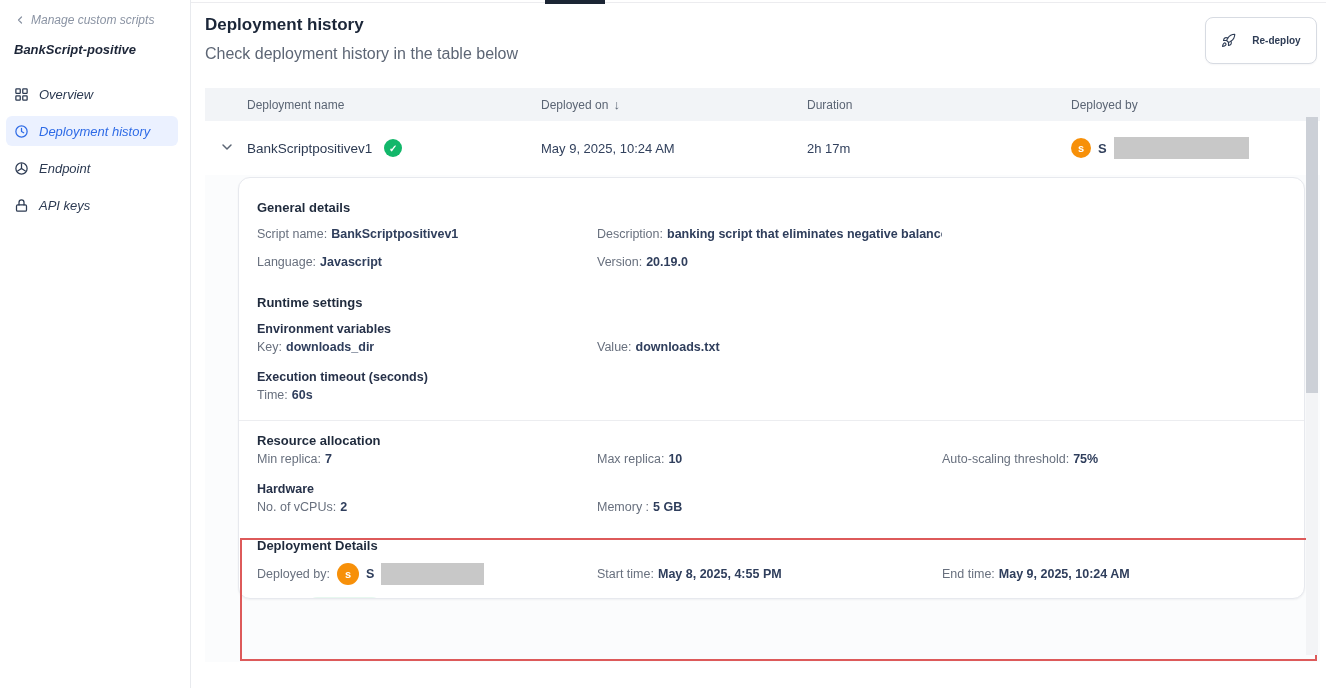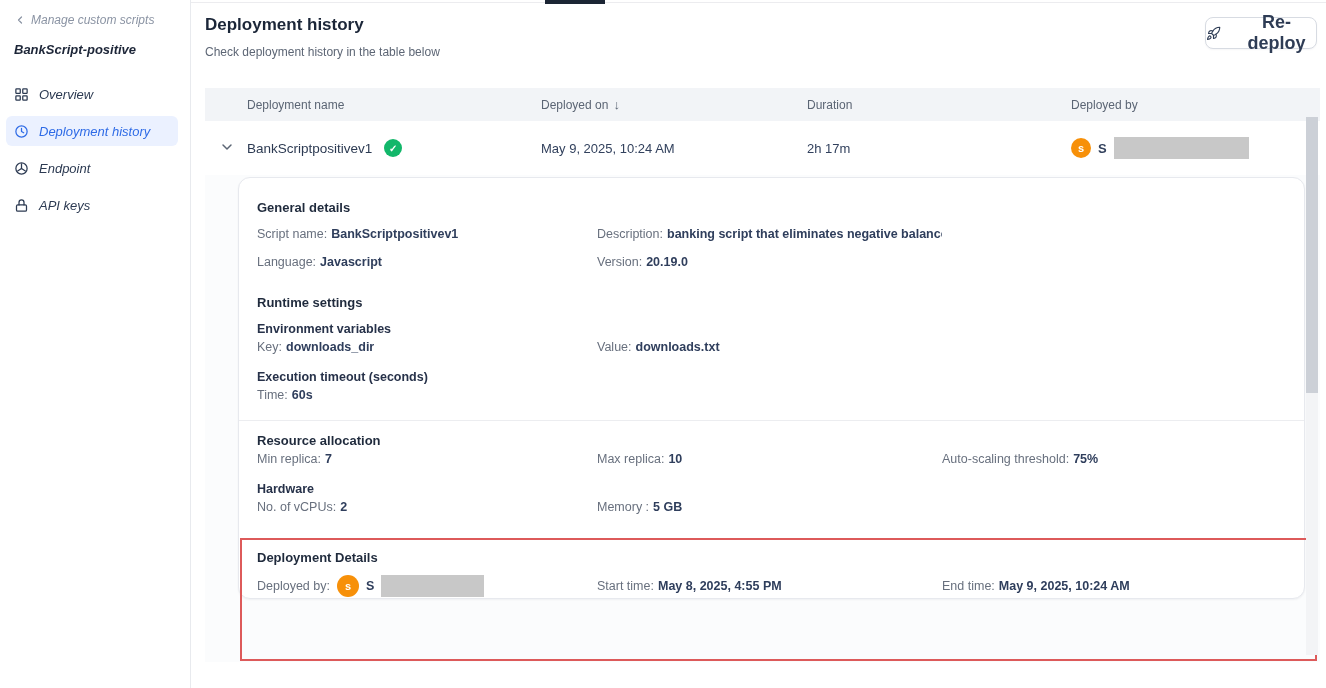--- a/index.html
+++ b/index.html
@@ -18,22 +18,22 @@
   .back-link svg { flex:none; }
   .sidebar-title { margin-top:15px; font-size:13px; font-weight:700; color:#1d2638; }
   .nav { margin-top:22px; }
   .nav-item { display:flex; align-items:center; gap:10px; height:30px; margin-bottom:7px; padding:0 8px; border-radius:6px; font-size:13px; color:#2c3a52; cursor:pointer; margin-left:-8px; width:172px; }
   .nav-item svg { flex:none; }
   .nav-item.active { background:#ebf1ff; color:#2e6be6; }
   .nav-item.active svg { stroke:#2e6be6; }
 
   
   .page-title { position:absolute; left:205px; top:15px; font-size:17px; font-weight:700; color:#1b2638; }
-  .page-subtitle { position:absolute; left:205px; top:45px; font-size:12px; color:#5d6675; }
-  .redeploy-btn { position:absolute; left:1205px; top:17px; width:112px; height:32px; background:#fff; border:1px solid #d7dbe2; border-radius:8px; display:flex; align-items:center; justify-content:center; gap:16px; font-size:18px; font-weight:600; color:#2e3c55; cursor:pointer; font-family:inherit; box-shadow:0 1px 2px rgba(16,24,40,.04); }
+  .page-subtitle { position:absolute; left:205px; top:45px; font-size:16px; color:#5d6675; }
+  .redeploy-btn { position:absolute; left:1205px; top:17px; width:112px; height:47px; background:#fff; border:1px solid #d7dbe2; border-radius:8px; display:flex; align-items:center; justify-content:center; gap:16px; font-size:10px; font-weight:600; color:#2e3c55; cursor:pointer; font-family:inherit; box-shadow:0 1px 2px rgba(16,24,40,.04); }
 
   
   .table { position:absolute; left:205px; top:88px; width:1115px; }
   .thead { height:33px; background:#f2f4f7; display:grid; grid-template-columns:294px 266px 264px 1fr; align-items:center; padding-left:42px; font-size:12px; color:#5b6574; }
   .th { display:flex; align-items:center; gap:5px; }
   .trow { position:relative; height:54px; background:#fff; display:grid; grid-template-columns:294px 266px 264px 1fr; align-items:center; padding-left:42px; font-size:13px; color:#32415d; }
   .row-chevron { position:absolute; left:14px; top:18px; cursor:pointer; display:flex; }
   .dep-name { display:flex; align-items:center; gap:12px; font-size:13.5px; color:#2c3a52; }
   .check-circle { width:18px; height:18px; border-radius:50%; background:#12b76a; color:#fff; font-size:10px; font-weight:700; display:flex; align-items:center; justify-content:center; }
   .by-cell { display:flex; align-items:center; gap:7px; }
@@ -50,21 +50,21 @@
   .fgrid { display:grid; grid-template-columns:340px 345px 1fr; align-items:center; }
   .field { font-size:12.5px; color:#68707e; white-space:nowrap; overflow:hidden; }
   .field .val { color:#2f3e5c; font-weight:600; margin-left:4px; }
   .divider { height:1px; background:#ecedf0; margin:18px -18px 0; }
   .mt2  { margin-top:4px; }
   .mt10 { margin-top:10px; }
   .mt12 { margin-top:12px; }
   .mt14 { margin-top:14px; }
   .mt16 { margin-top:16px; }
   .mt26 { margin-top:26px; }
-  .mt28 { margin-top:36px; }
+  .mt28 { margin-top:24px; }
   .by-field { display:flex; align-items:center; gap:7px; }
   .status-badge { display:inline-block; background:#e7f8ef; color:#0d9a6f; font-weight:700; font-size:13px; padding:5px 13px; border-radius:14px; margin-left:6px; }
 
   
   .red-box { position:absolute; left:240px; top:538px; width:1077px; height:123px; border:2px solid #dd5a5a; pointer-events:none; }
   .scroll-track { position:absolute; left:1306px; top:117px; width:12px; height:538px; background:#f3f4f6; }
   .scroll-thumb { position:absolute; left:0; top:0; width:12px; height:276px; background:#ccd0d7; cursor:pointer; }
 </style>
 </head>
 <body>

